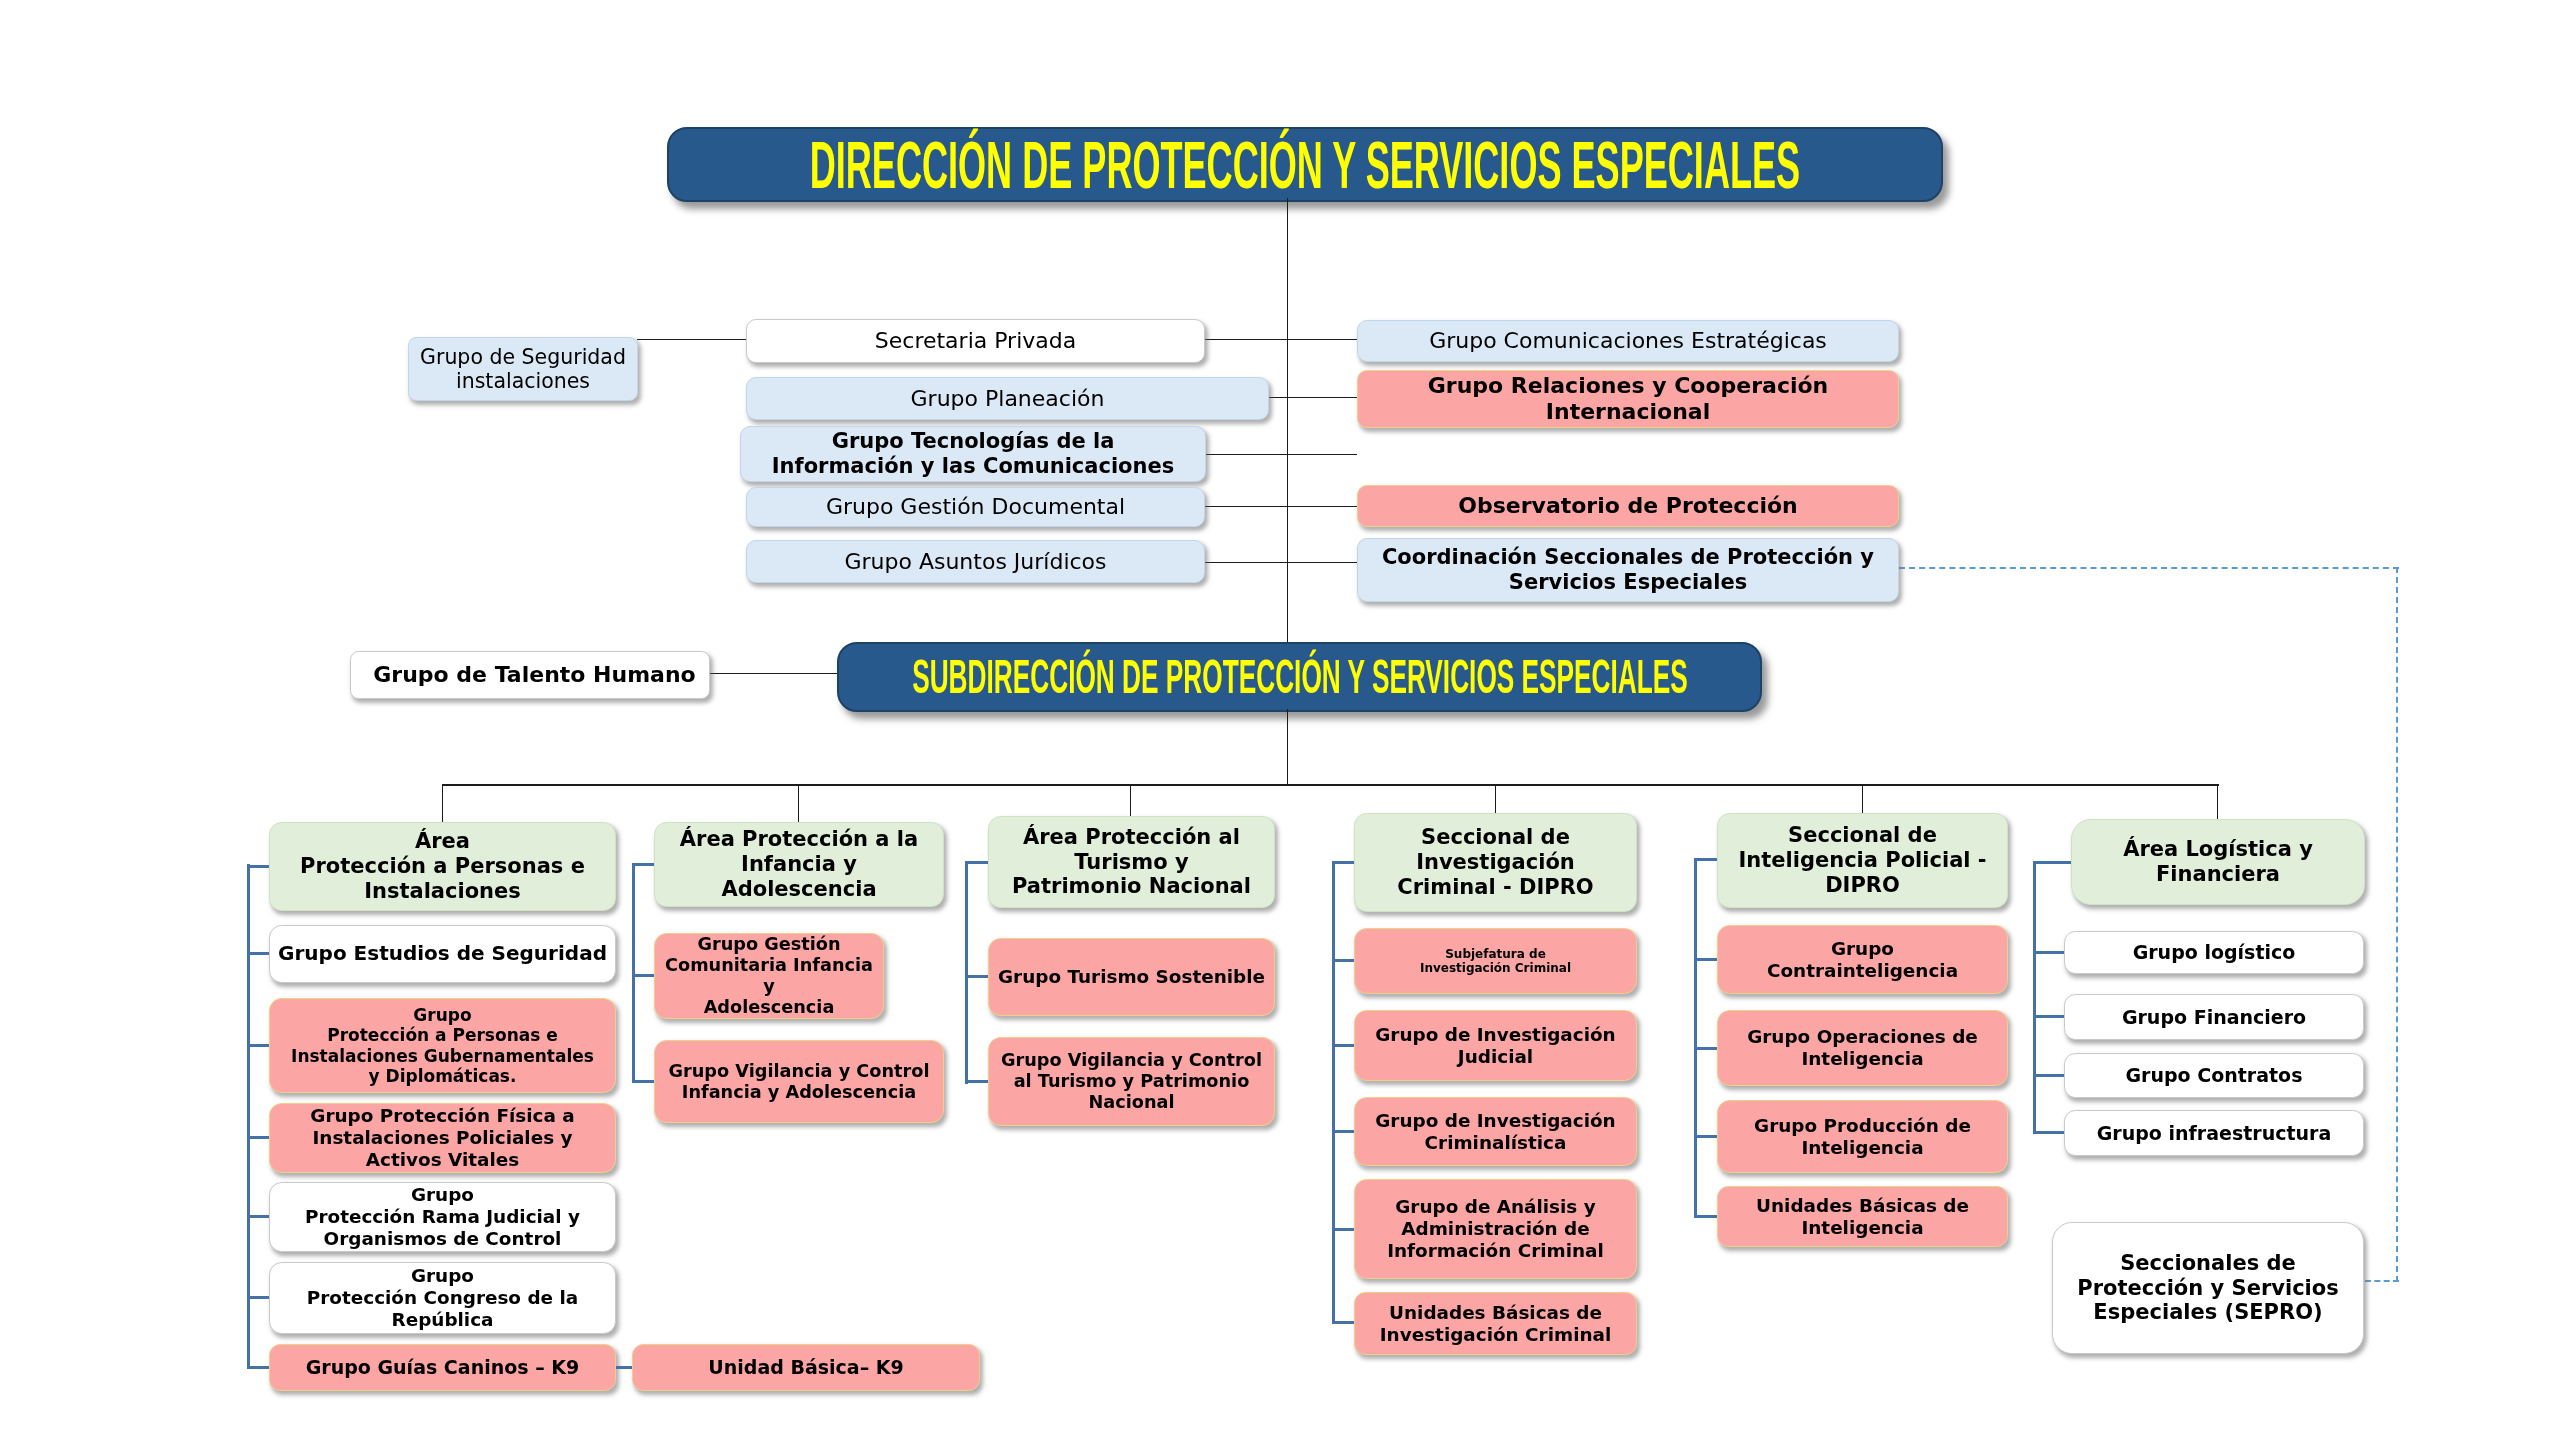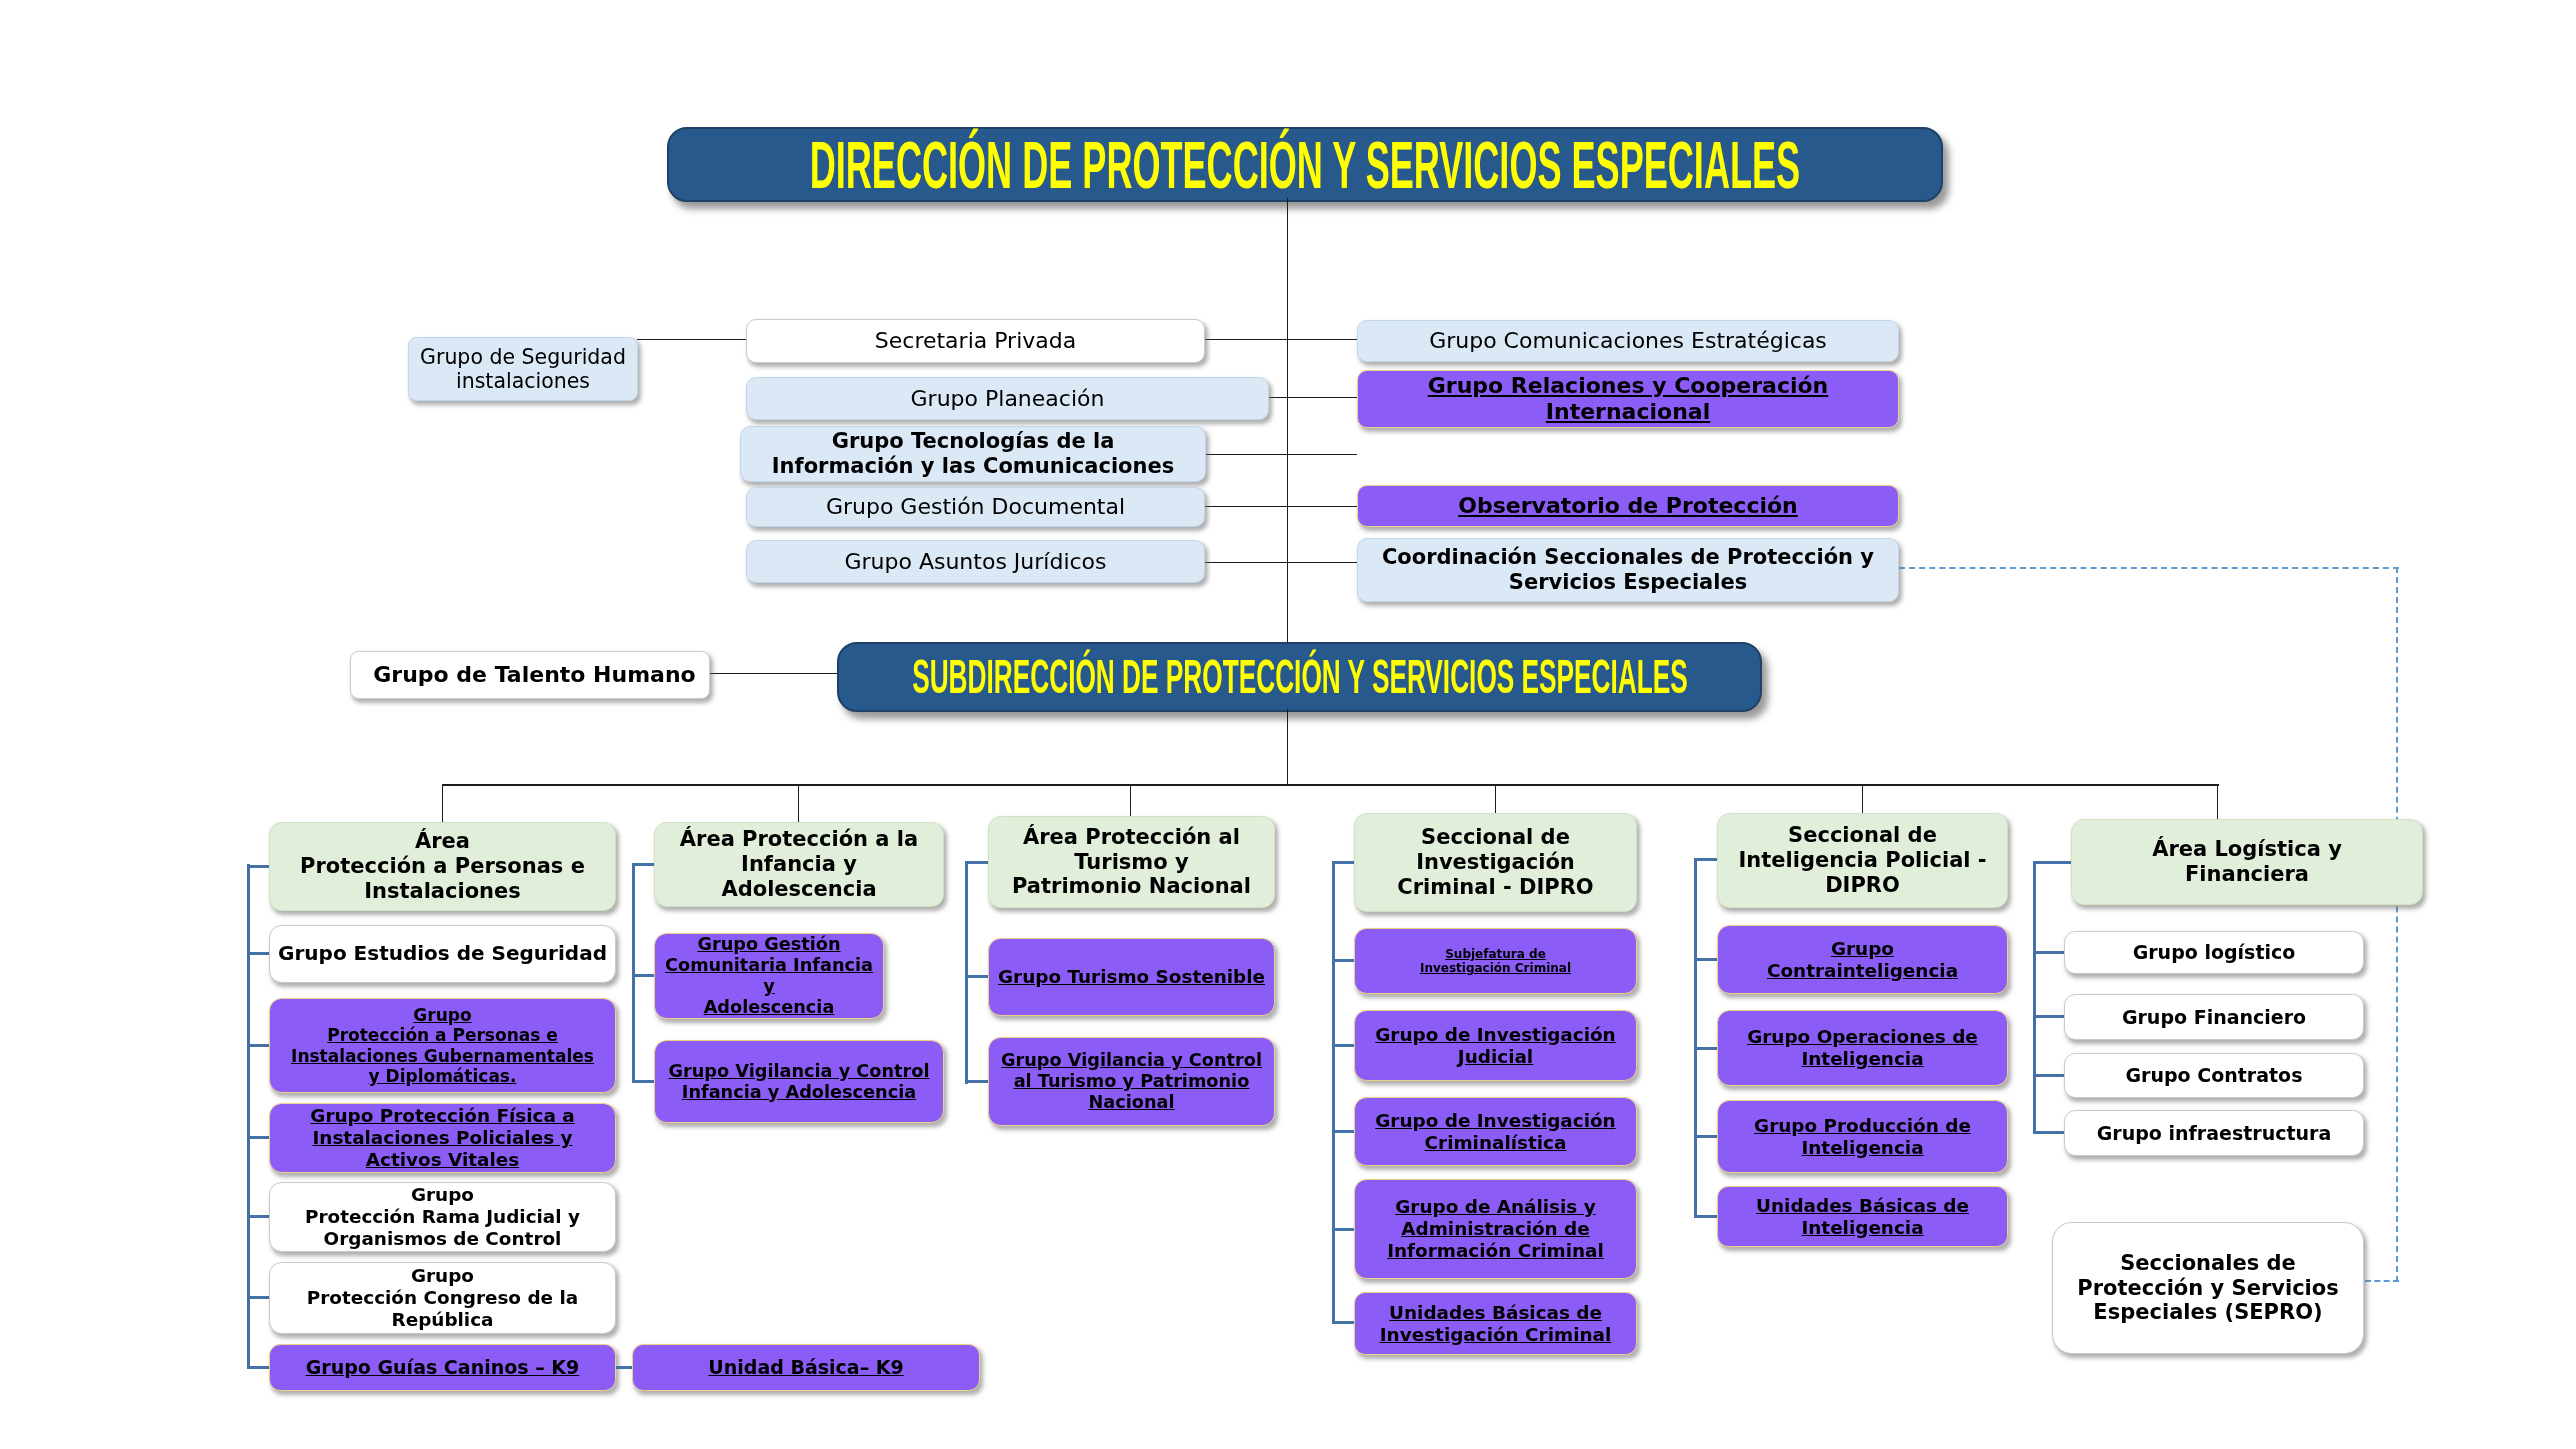--- a/index.html
+++ b/index.html
@@ -3,21 +3,21 @@
 <meta charset="utf-8">
 <style>
   html,body{margin:0;padding:0;background:#ffffff;}
   #canvas{position:relative;width:2576px;height:1450px;background:#ffffff;overflow:hidden;
           font-family:"DejaVu Sans","Liberation Sans",sans-serif;}
   .bx{position:absolute;box-sizing:border-box;display:flex;align-items:center;justify-content:center;
       text-align:center;border-radius:10px;color:#000;line-height:1.18;white-space:pre-line;
       padding:2.8px 7px;box-shadow:2.8px 3.5px 4.2px rgba(110,110,110,.55);}
   .white{background:#ffffff;border:1.4px solid #c9c9c9;}
   .blue{background:#dbe8f5;border:0.7px solid #c2d5e9;}
-  .yellow{background:#8b5cf6;border:0.7px solid #eed187;text-decoration:underline;}
+  .yellow{background:#fca5a5;border:0.7px solid #eed187;}
   .green{background:#e1efda;border:0.7px solid #cfe3c4;}
   .b{font-weight:bold;}
   .banner{position:absolute;background:#27598c;border:2.1px solid #1d4265;border-radius:20px;
       display:flex;align-items:center;justify-content:center;box-shadow:5.7px 7px 7px rgba(120,120,120,.75);}
   .banner .t{color:#ffff00;font-weight:800;white-space:nowrap;transform:scale(.82,1.5);
       font-family:"Liberation Sans","DejaVu Sans",sans-serif;}
   .hl,.vl{position:absolute;background:#1c1c1c;}
   .hl{height:1.4px;}
   .vl{width:1.4px;}
   .bh,.bv{position:absolute;background:#4472a8;}
@@ -171,21 +171,21 @@
 Inteligencia</div>
   <div class="bx yellow b" style="left:1717px;top:1186px;width:291px;height:61px;font-size:18.4px;border-radius:11.3px;">Unidades Básicas de
 Inteligencia</div>
 
   <div class="bv" style="left:2033px;top:861px;height:273px;"></div>
   <div class="bh" style="left:2033px;top:861px;width:38px;"></div>
   <div class="bh" style="left:2033px;top:951px;width:32px;"></div>
   <div class="bh" style="left:2033px;top:1015px;width:32px;"></div>
   <div class="bh" style="left:2033px;top:1074px;width:32px;"></div>
   <div class="bh" style="left:2033px;top:1131px;width:32px;"></div>
-  <div class="bx green b" style="left:2071px;top:819px;width:352px;height:86px;font-size:21px;border-radius:13px;">Área Logística y
+  <div class="bx green b" style="left:2071px;top:819px;width:294px;height:86px;font-size:21px;border-radius:20px;">Área Logística y
 Financiera</div>
   <div class="bx white b" style="left:2064px;top:931px;width:300px;height:43px;font-size:19px;border-radius:11.3px;">Grupo logístico</div>
   <div class="bx white b" style="left:2064px;top:994px;width:300px;height:46px;font-size:19px;border-radius:11.3px;">Grupo Financiero</div>
   <div class="bx white b" style="left:2064px;top:1053px;width:300px;height:45px;font-size:19px;border-radius:11.3px;">Grupo Contratos</div>
   <div class="bx white b" style="left:2064px;top:1110px;width:300px;height:46px;font-size:19px;border-radius:11.3px;">Grupo infraestructura</div>
 
   <div class="bx white b" style="left:2052px;top:1222px;width:312px;height:132px;font-size:21px;border-radius:20px;">Seccionales de
 Protección y Servicios
 Especiales  (SEPRO)</div>
 

